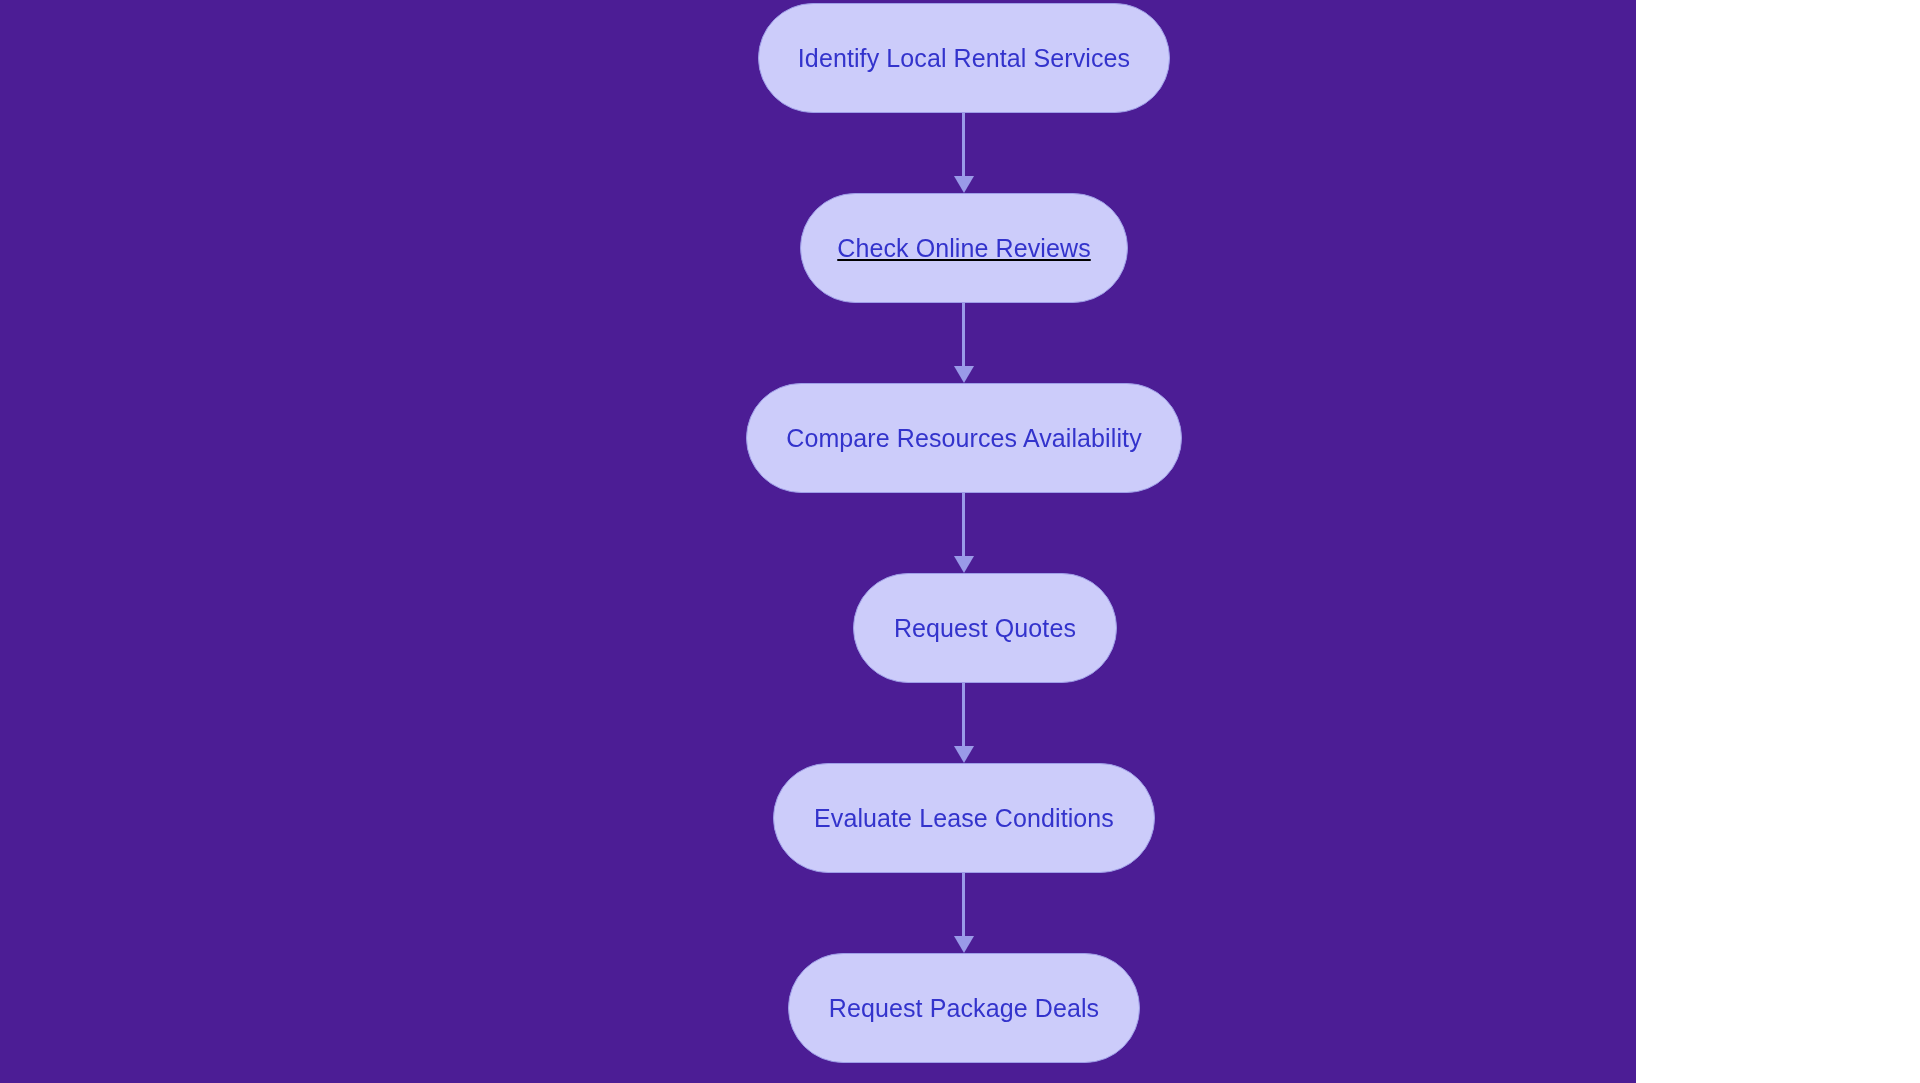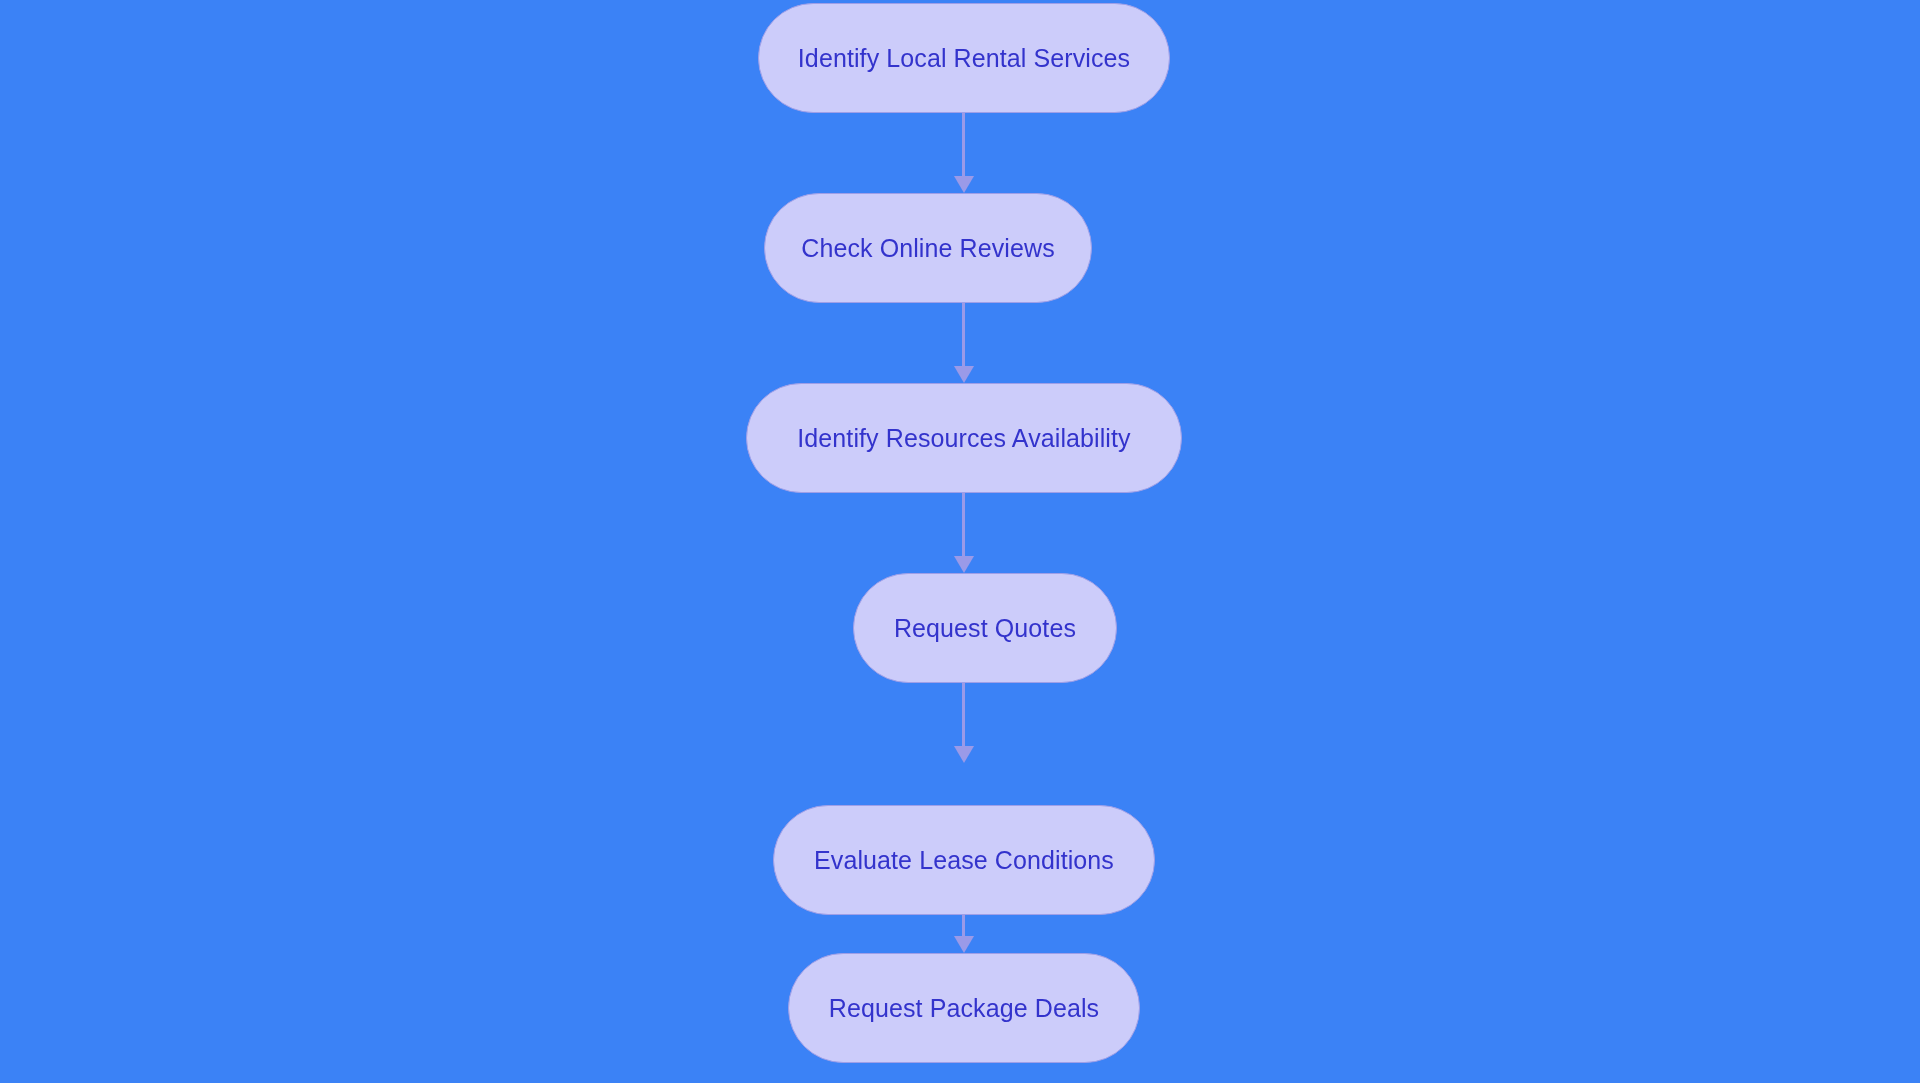--- a/index.html
+++ b/index.html
@@ -10,23 +10,23 @@
   }
   body {
     width: 1920px;
     height: 1083px;
     overflow: hidden;
     font-family: "Liberation Sans", "DejaVu Sans", sans-serif;
   }
 
   #flow-canvas {
     position: relative;
-    width: 1920px;
+    width: 1636px;
     height: 1083px;
-    background: #3b82f6;
+    background: #4c1d95;
   }
 
   
   .node {
     position: absolute;
     height: 110px;
     box-sizing: border-box;
     background: #ccccfa;
     border: 1px solid #9f9fe8;
     border-radius: 55px;
@@ -93,29 +93,29 @@
       </div>
       <div class="connector" style="top: 873px; height: 80px;">
         <div class="connector-line" style="height: 63px; background: rgb(154, 154, 232);"></div>
         <div class="connector-arrow" style="top: 63px; border-top-color: rgb(154, 154, 232);"></div>
       </div>
     </div>
   <div id="node-layer">
       <div class="node" style="left: 758px; top: 3px; width: 412px; background: rgb(204, 204, 250); border-color: rgb(159, 159, 232);">
         <span class="node-label" style="color: rgb(51, 51, 204);">Identify Local Rental Services</span>
       </div>
-      <div class="node" style="left: 764px; top: 193px; width: 328px; background: rgb(204, 204, 250); border-color: rgb(159, 159, 232);">
+      <div class="node" style="left: 800px; top: 193px; width: 328px; background: rgb(204, 204, 250); border-color: rgb(159, 159, 232); text-decoration: underline;">
         <span class="node-label" style="color: rgb(51, 51, 204);">Check Online Reviews</span>
       </div>
       <div class="node" style="left: 746px; top: 383px; width: 436px; background: rgb(204, 204, 250); border-color: rgb(159, 159, 232);">
-        <span class="node-label" style="color: rgb(51, 51, 204);">Identify Resources Availability</span>
+        <span class="node-label" style="color: rgb(51, 51, 204);">Compare Resources Availability</span>
       </div>
       <div class="node" style="left: 853px; top: 573px; width: 264px; background: rgb(204, 204, 250); border-color: rgb(159, 159, 232);">
         <span class="node-label" style="color: rgb(51, 51, 204);">Request Quotes</span>
       </div>
-      <div class="node" style="left: 773px; top: 805px; width: 382px; background: rgb(204, 204, 250); border-color: rgb(159, 159, 232);">
+      <div class="node" style="left: 773px; top: 763px; width: 382px; background: rgb(204, 204, 250); border-color: rgb(159, 159, 232);">
         <span class="node-label" style="color: rgb(51, 51, 204);">Evaluate Lease Conditions</span>
       </div>
       <div class="node" style="left: 788px; top: 953px; width: 352px; background: rgb(204, 204, 250); border-color: rgb(159, 159, 232);">
         <span class="node-label" style="color: rgb(51, 51, 204);">Request Package Deals</span>
       </div>
     </div>
 </div>
 
 </body></html>

